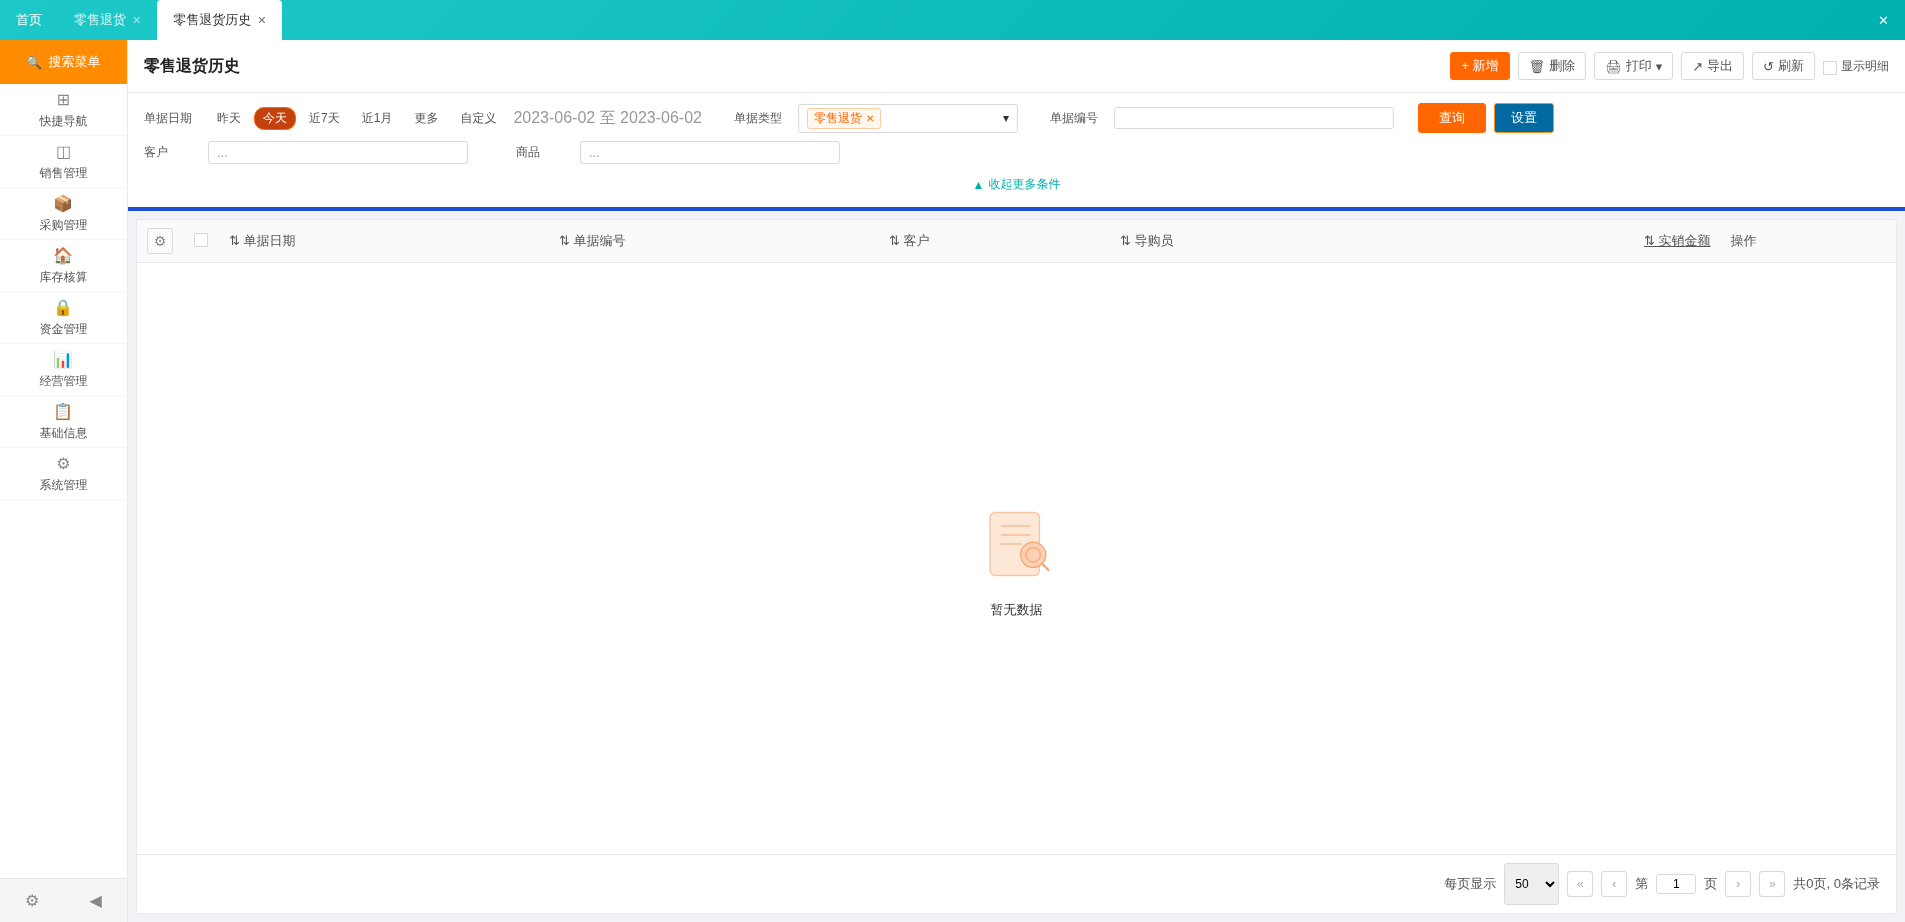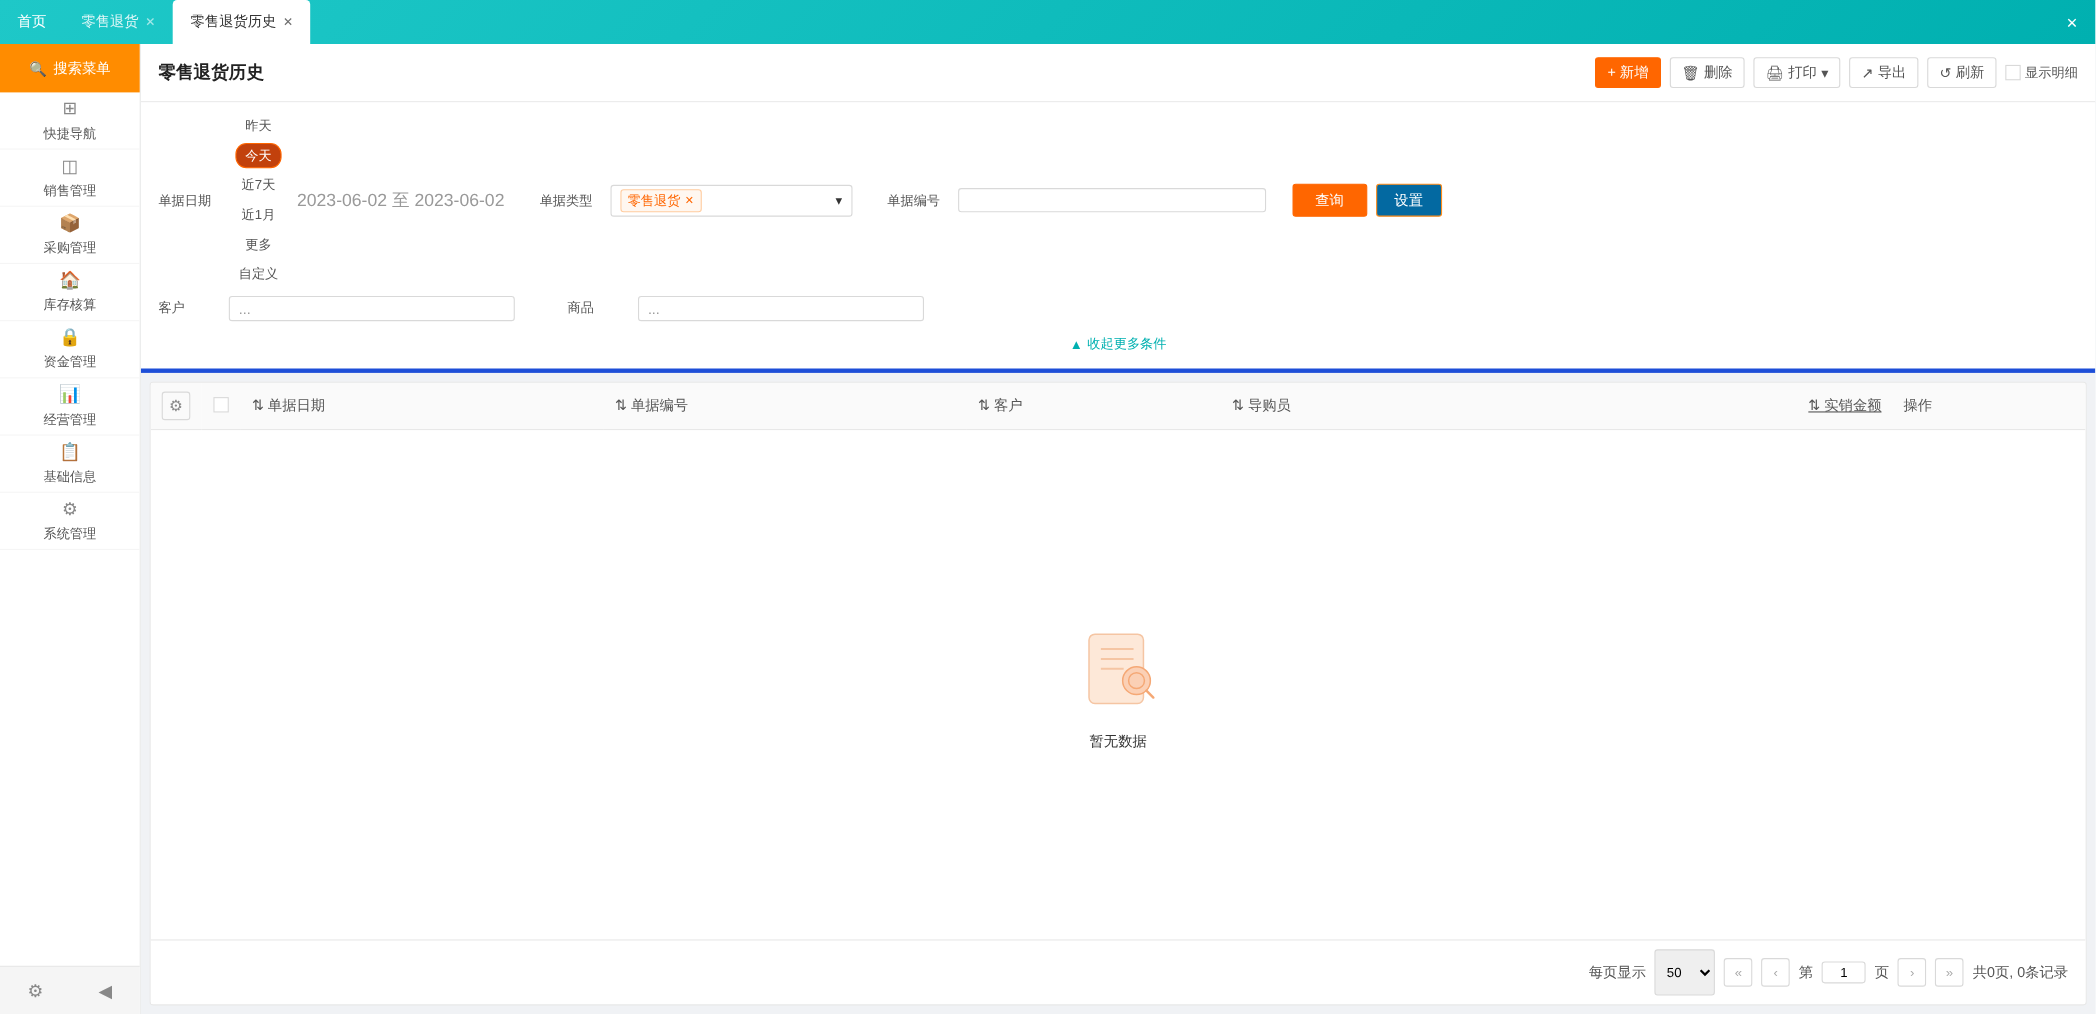--- a/index.html
+++ b/index.html
@@ -163,21 +163,21 @@
     }
     .btn-secondary {
       background: #0369a1;
       color: #fff;
       border-color: #ff8c1a;
     }
     .show-detail-label {
       font-size: 12px;
       color: #555;
       display: flex;
-      align-items: center;
+      align-items: flex-end;
       gap: 4px;
     }
     .checkbox-box {
       width: 14px; height: 14px;
       border: 1px solid #d9d9d9;
       background: #fff;
       display: inline-block;
       cursor: pointer;
     }
 
@@ -196,21 +196,20 @@
     .filter-label {
       font-size: 12px;
       color: #555;
       white-space: nowrap;
       min-width: 56px;
     }
     .filter-date-btns {
       display: flex;
       align-items: center;
       gap: 4px;
-      flex-direction: column;
     }
     .date-btn {
       padding: 2px 8px;
       border-radius: 3px;
       border: 1px solid transparent;
       cursor: pointer;
       font-size: 12px;
       color: #555;
       background: transparent;
     }

